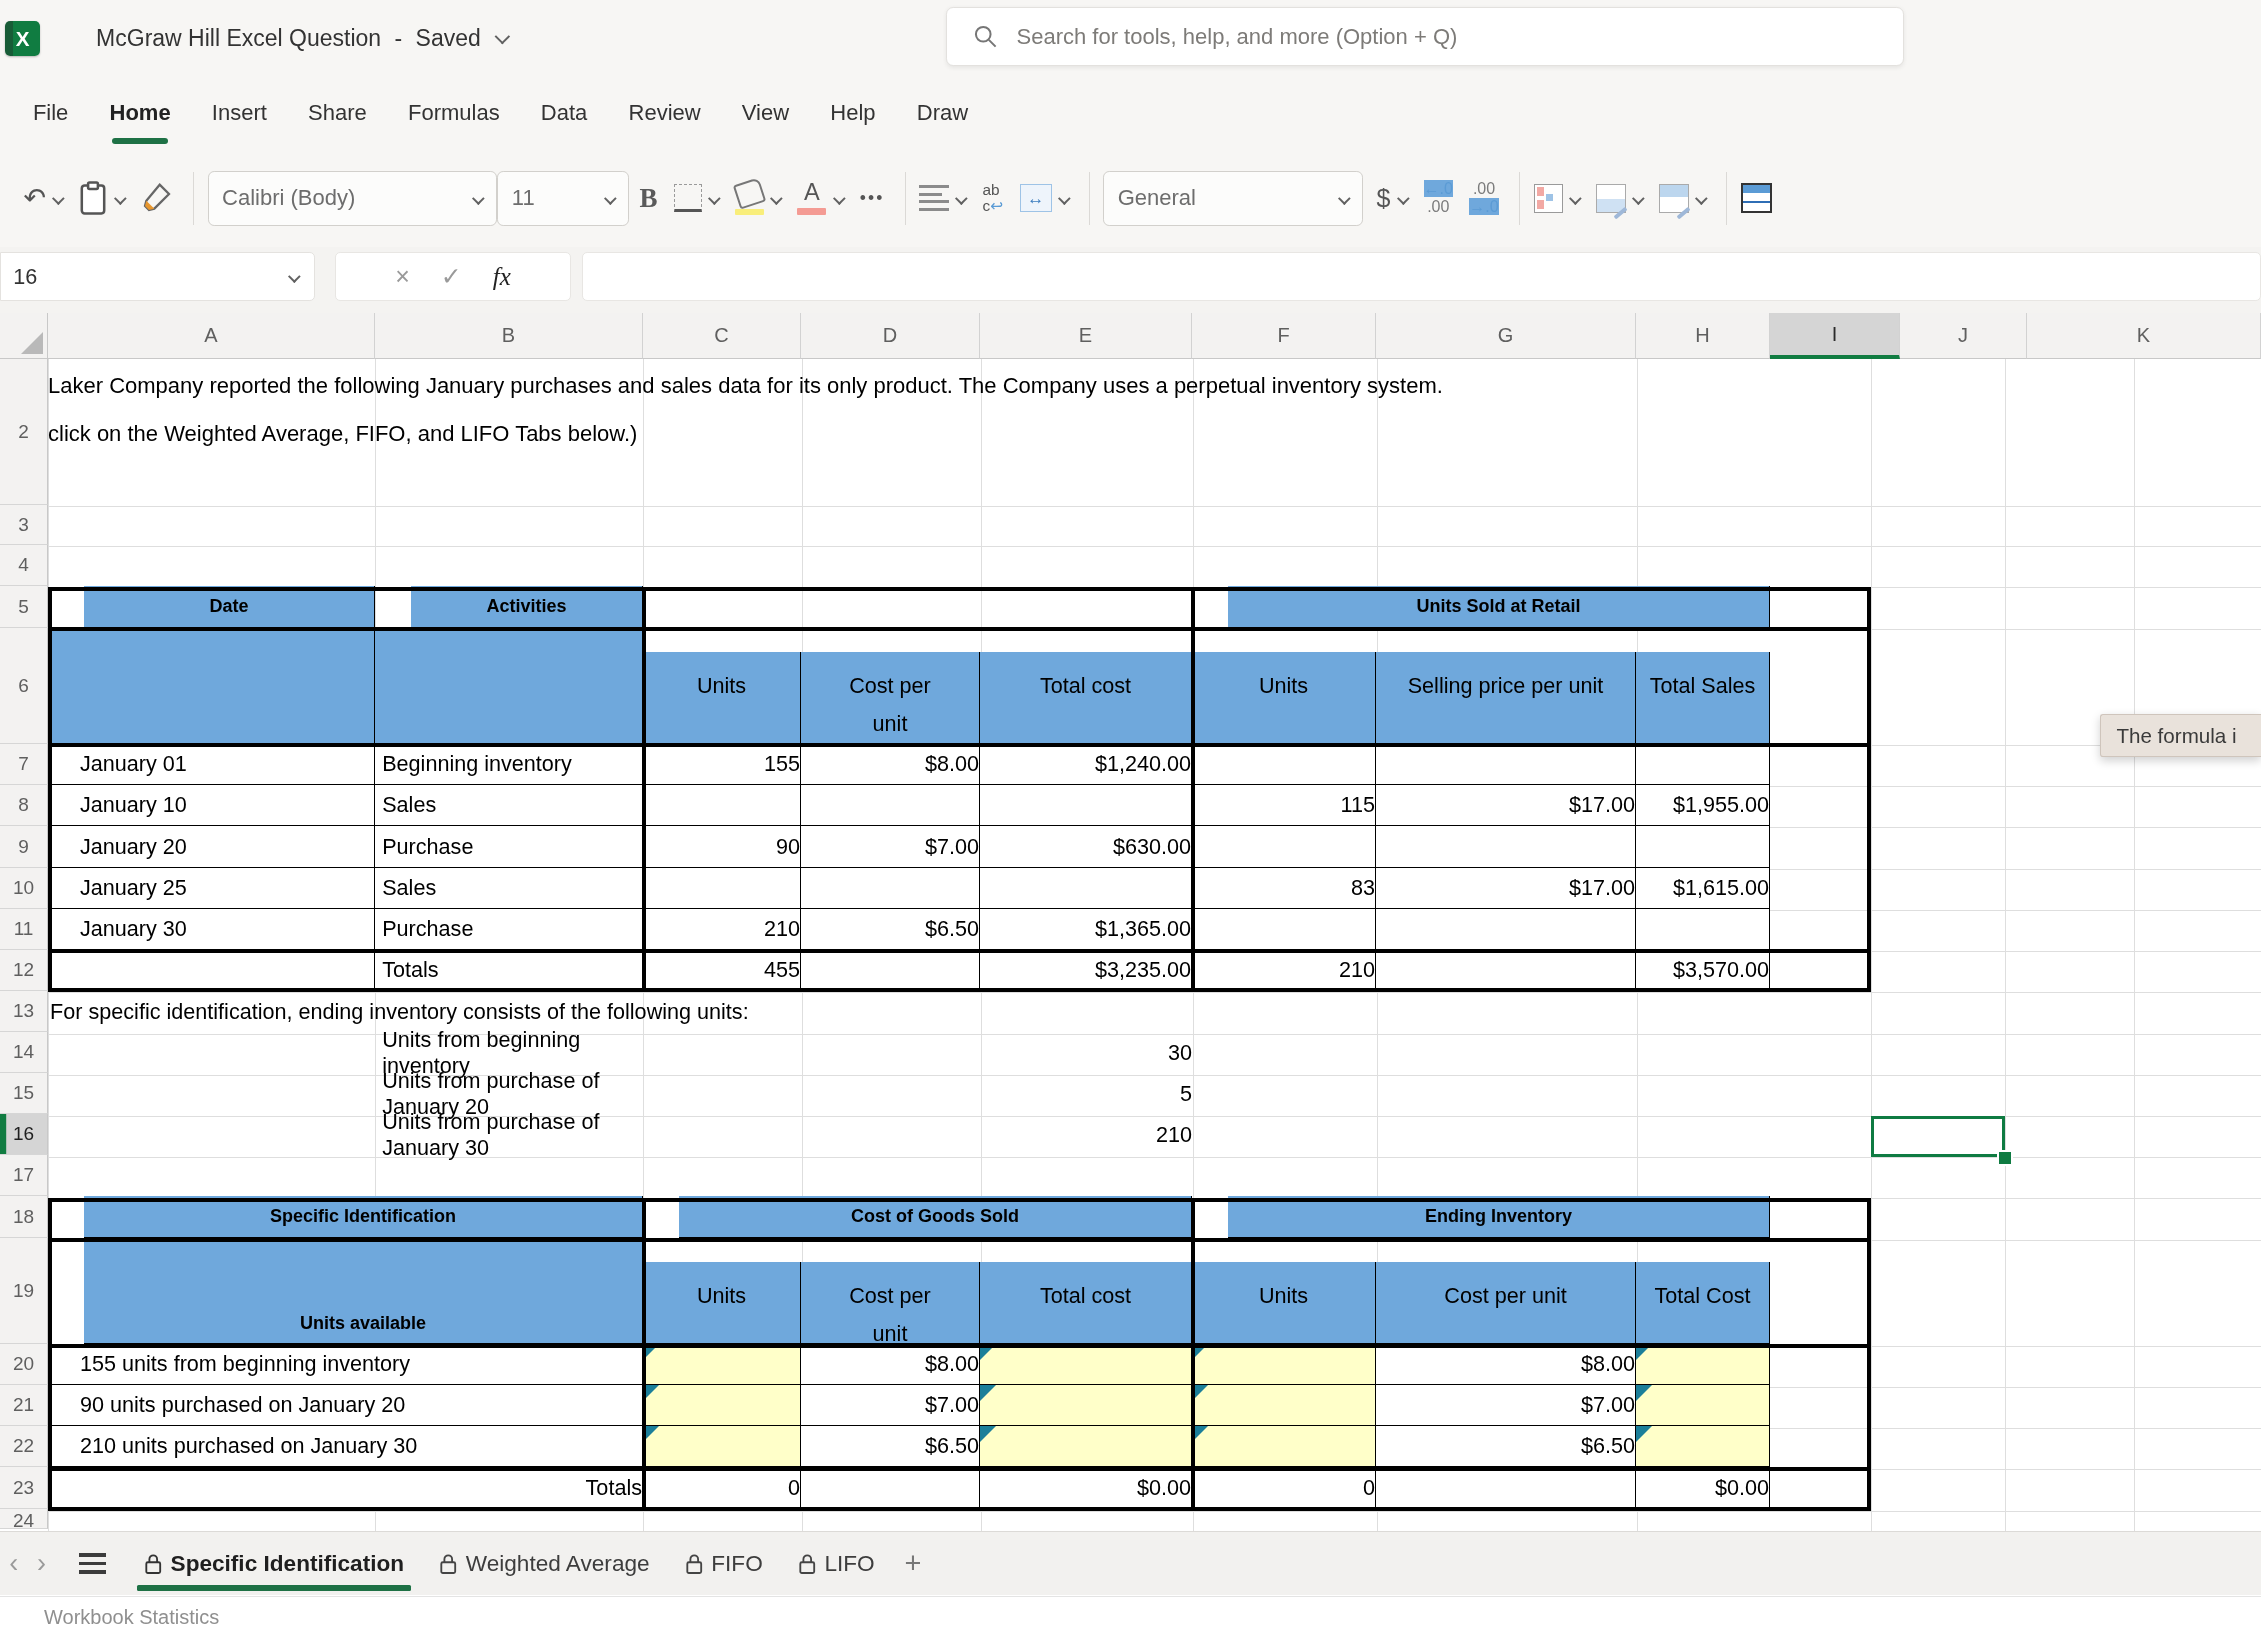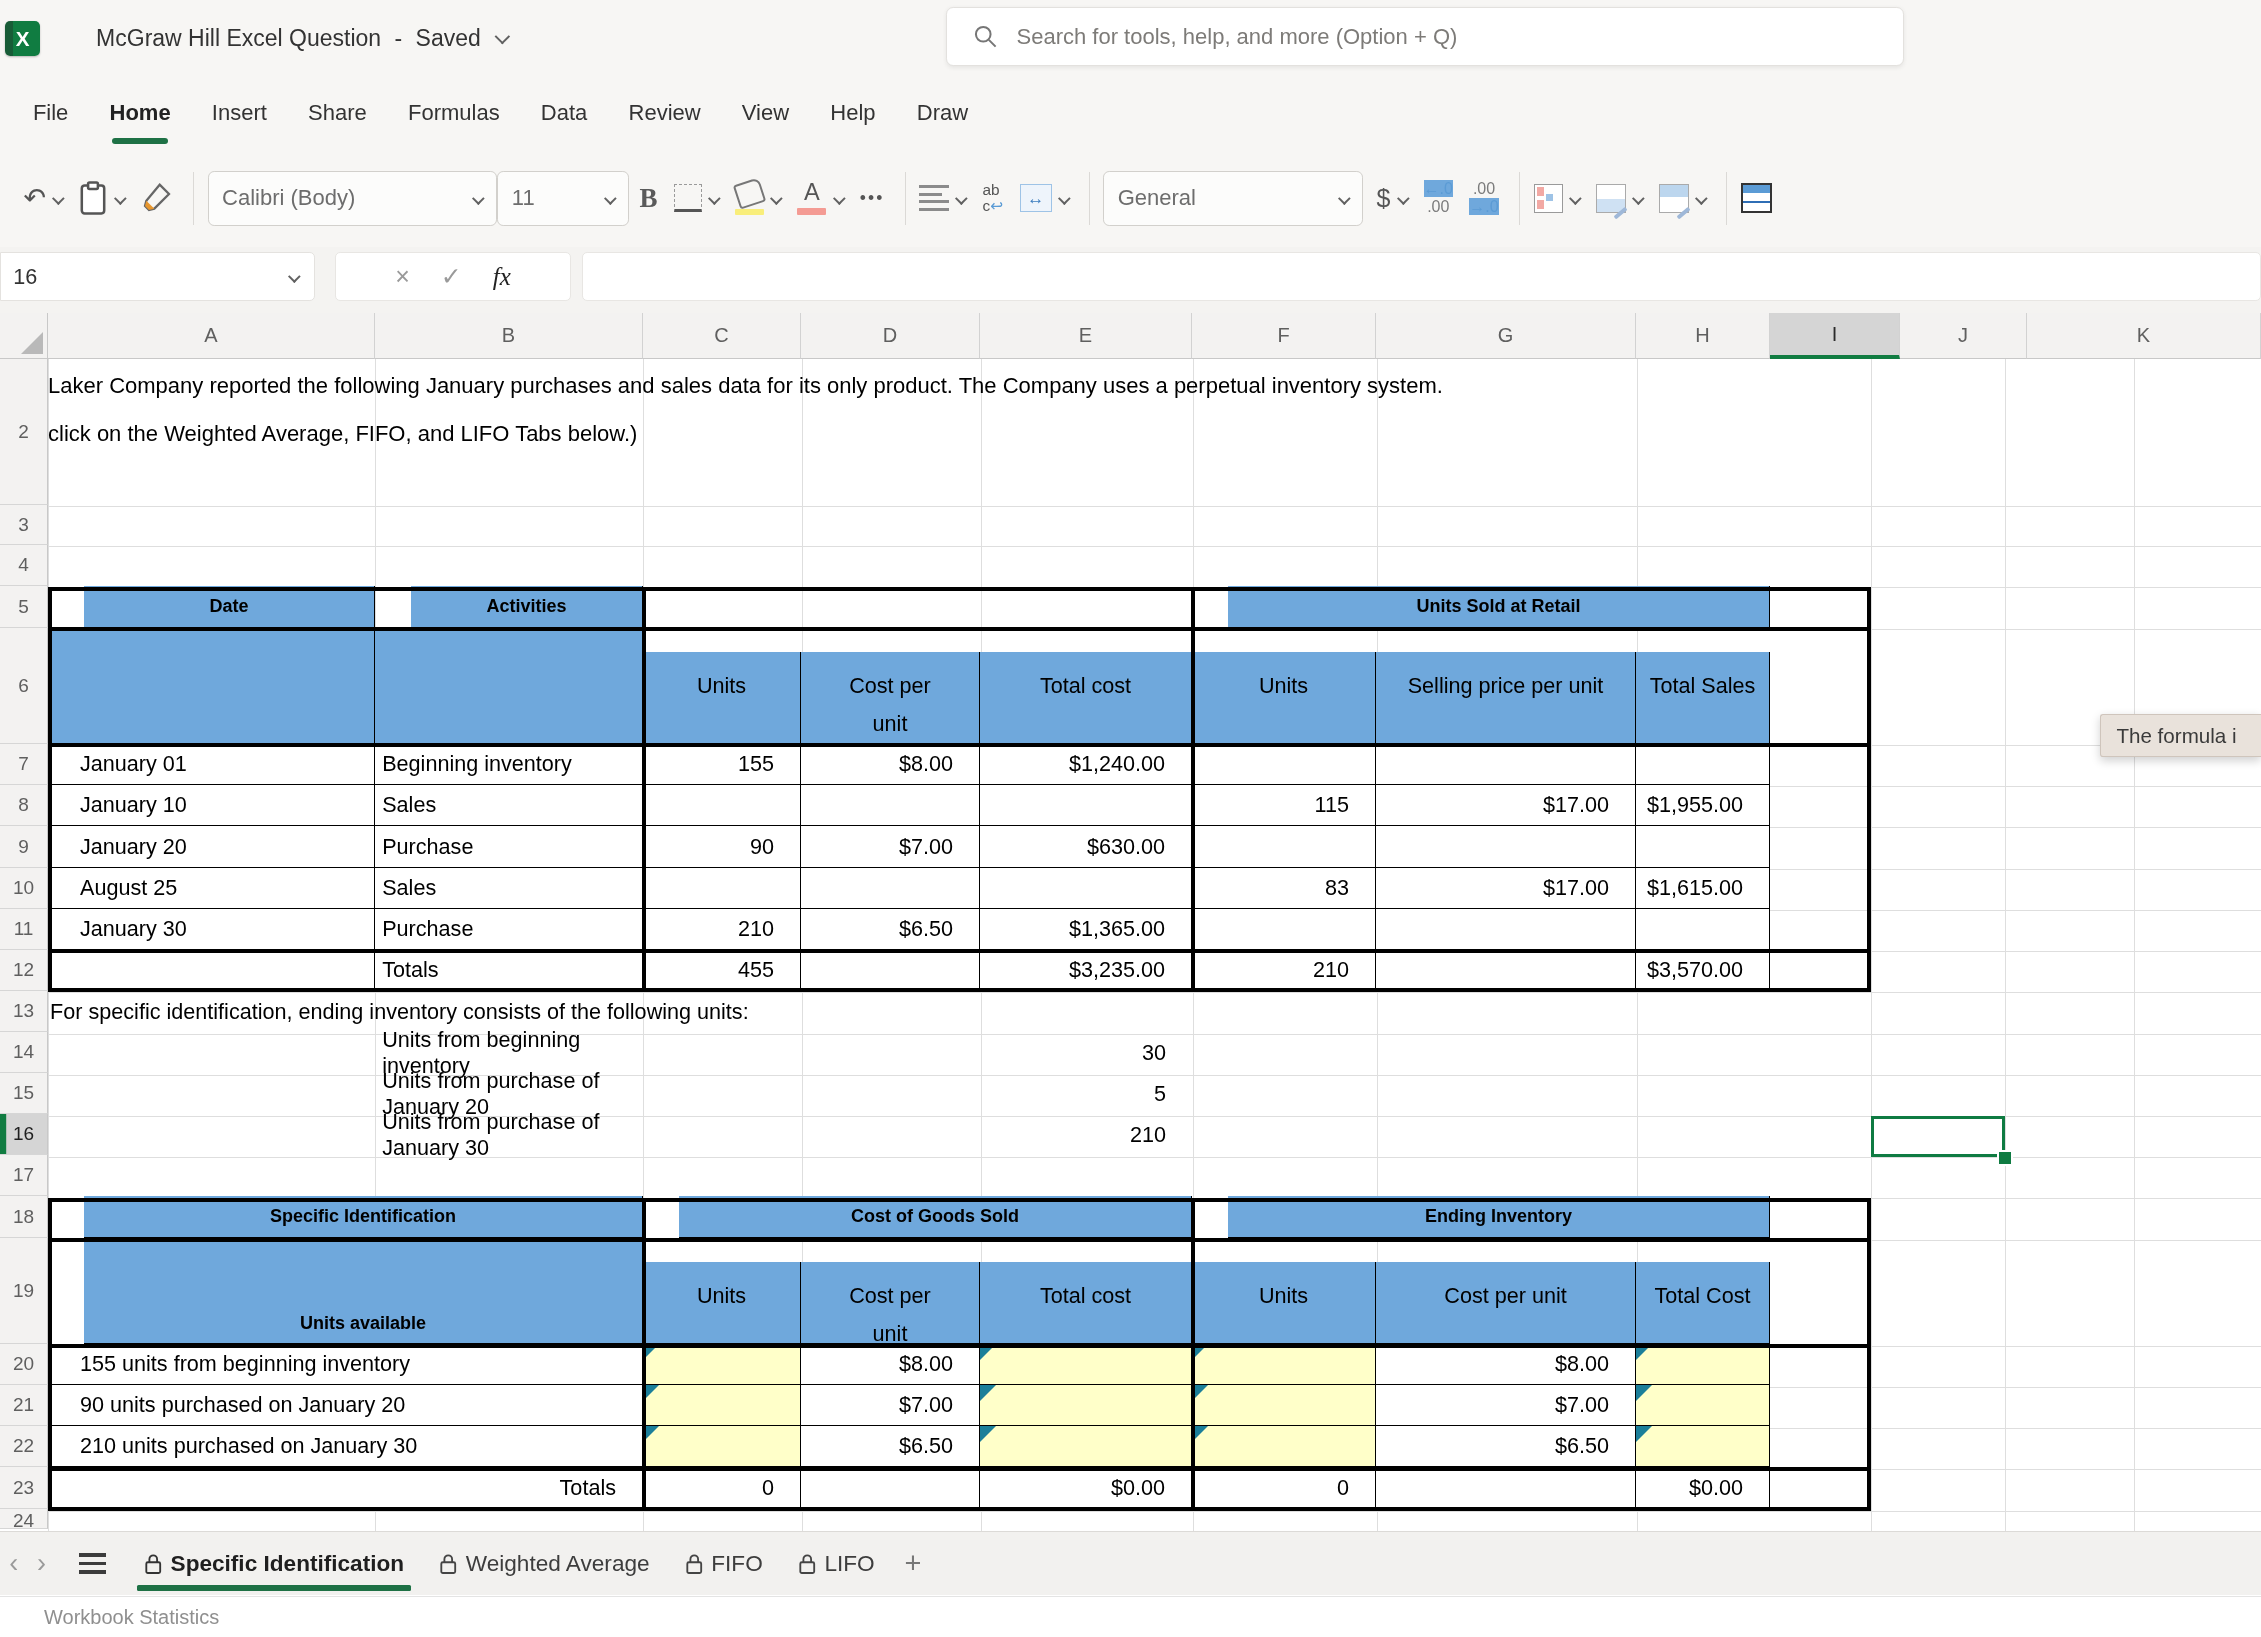--- a/index.html
+++ b/index.html
@@ -85,21 +85,21 @@
   .rh.clip{align-items:flex-start;padding-top:1px;overflow:hidden;}
   .corner-cell{background:#f3f2f1;border-right:1px solid #c8c8c8;border-bottom:1px solid #c8c8c8;position:relative;box-sizing:border-box;}
   .corner-tri{position:absolute;right:4.1px;bottom:4.1px;width:0;height:0;border-bottom:22.6px solid #b9b9b9;border-left:22.6px solid transparent;}
   .cell{display:flex;align-items:center;font-size:21.6px;color:#000;box-sizing:border-box;line-height:1.2;}
   .td{border-right:1.5px solid #000;border-bottom:1.5px solid #000;background:#fff;}
   .blue{background:#6fa8dc;}
   .th{font-weight:bold;font-size:18px;justify-content:center;margin-left:36px;}
   .sub{justify-content:center;align-items:flex-start;padding-top:15.4px;text-align:center;line-height:1.75;margin-top:24px;}
   .left{justify-content:flex-start;padding-left:7.2px;}
   .indent{justify-content:flex-start;padding-left:32px;}
-  .right{justify-content:flex-end;padding-right:26px;}
+  .right{justify-content:flex-end;padding-right:0;}
   .bottom{align-items:flex-end;justify-content:center;padding-bottom:8.2px;}
   .yellow{background:#ffffc9;position:relative;}
   .ycorner{position:absolute;top:0;left:0;width:0;height:0;border-top:16.4px solid #1b7f99;border-right:16.4px solid transparent;}
   .instr{grid-area:2/2/3/10;padding-top:3.1px;font-size:22px;color:#000;line-height:48px;z-index:1;}
   .note{font-size:21.6px;}
   .ovl{position:absolute;z-index:2;pointer-events:none;}
   .outline{border:4.1px solid #000;box-sizing:border-box;}
   .blk{background:#000;}
   .tooltip{position:absolute;z-index:5;left:2100px;top:401px;width:161px;height:43px;background:#e9e2db;border:1px solid #cfc5bc;
            border-right:none;border-radius:3.1px 0 0 3.1px;box-shadow:0 3.1px 9.3px rgba(0,0,0,.18);display:flex;align-items:center;
@@ -437,21 +437,21 @@
 
     <div class="cell td indent" style="grid-area:9/2">January 20</div>
     <div class="cell td left" style="grid-area:9/3">Purchase</div>
     <div class="cell td right" style="grid-area:9/4">90</div>
     <div class="cell td right" style="grid-area:9/5">$7.00</div>
     <div class="cell td right" style="grid-area:9/6">$630.00</div>
     <div class="cell td" style="grid-area:9/7"></div>
     <div class="cell td" style="grid-area:9/8"></div>
     <div class="cell td" style="grid-area:9/9"></div>
 
-    <div class="cell td indent" style="grid-area:10/2">August 25</div>
+    <div class="cell td indent" style="grid-area:10/2">January 25</div>
     <div class="cell td left" style="grid-area:10/3">Sales</div>
     <div class="cell td" style="grid-area:10/4"></div>
     <div class="cell td" style="grid-area:10/5"></div>
     <div class="cell td" style="grid-area:10/6"></div>
     <div class="cell td right" style="grid-area:10/7">83</div>
     <div class="cell td right" style="grid-area:10/8">$17.00</div>
     <div class="cell td right" style="grid-area:10/9">$1,615.00</div>
 
     <div class="cell td indent" style="grid-area:11/2">January 30</div>
     <div class="cell td left" style="grid-area:11/3">Purchase</div>

